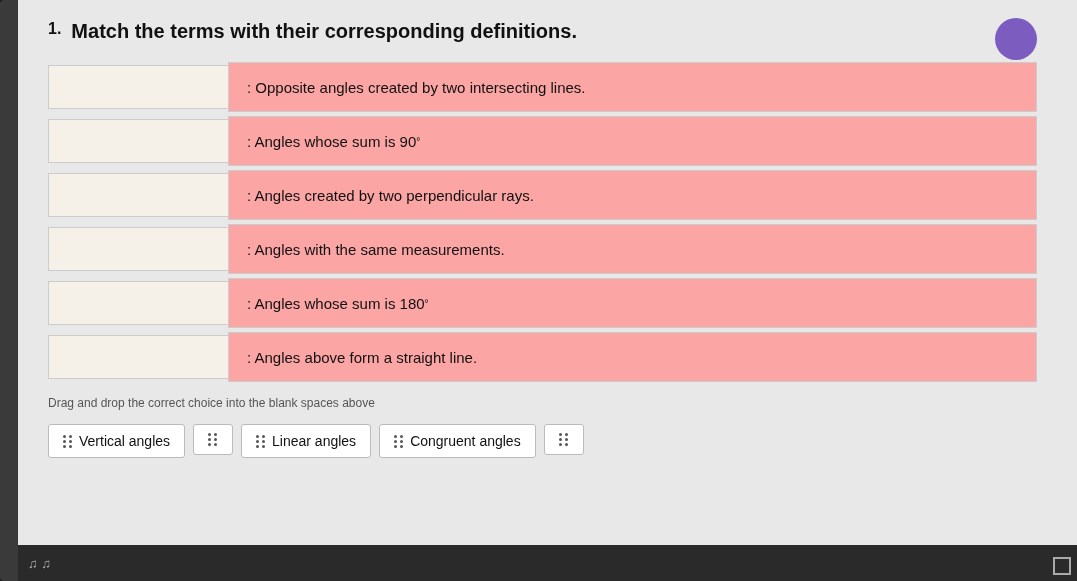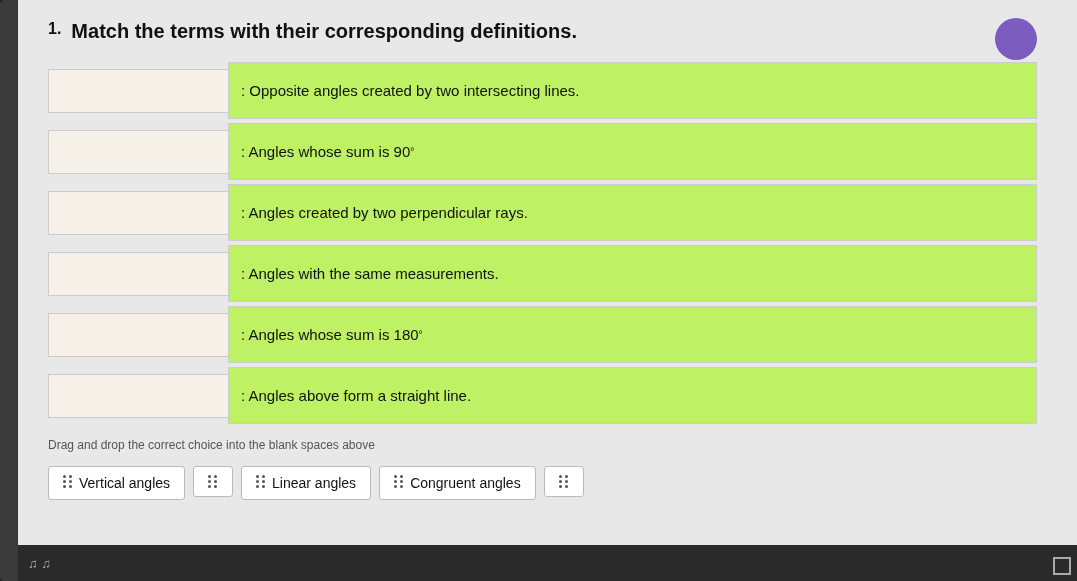--- a/index.html
+++ b/index.html
@@ -64,27 +64,27 @@
       width: 180px;
       min-width: 180px;
       height: 44px;
       background: #f5f0e8;
       border: 1px solid #ccc;
       border-right: none;
       flex-shrink: 0;
     }
 
     .definition-text {
-      background: #bef264;
+      background: #fca5a5;
       border: 1px solid #ccc;
-      padding: 8px 12px;
+      padding: 8px 18px;
       font-size: 15px;
       color: #111;
       flex: 1;
-      height: 57px;
+      height: 50px;
       display: flex;
       align-items: center;
     }
 
     .sup-text {
       font-size: 10px;
       vertical-align: super;
     }
 
     .drag-instruction {
@@ -96,21 +96,21 @@
 
     .drag-items {
       display: flex;
       flex-wrap: wrap;
       gap: 8px;
       align-items: flex-start;
     }
 
     .drag-chip {
       display: flex;
-      align-items: flex-start;
+      align-items: center;
       gap: 6px;
       background: #fff;
       border: 1px solid #bbb;
       border-radius: 3px;
       padding: 8px 14px;
       font-size: 14px;
       color: #111;
       cursor: grab;
       user-select: none;
     }

